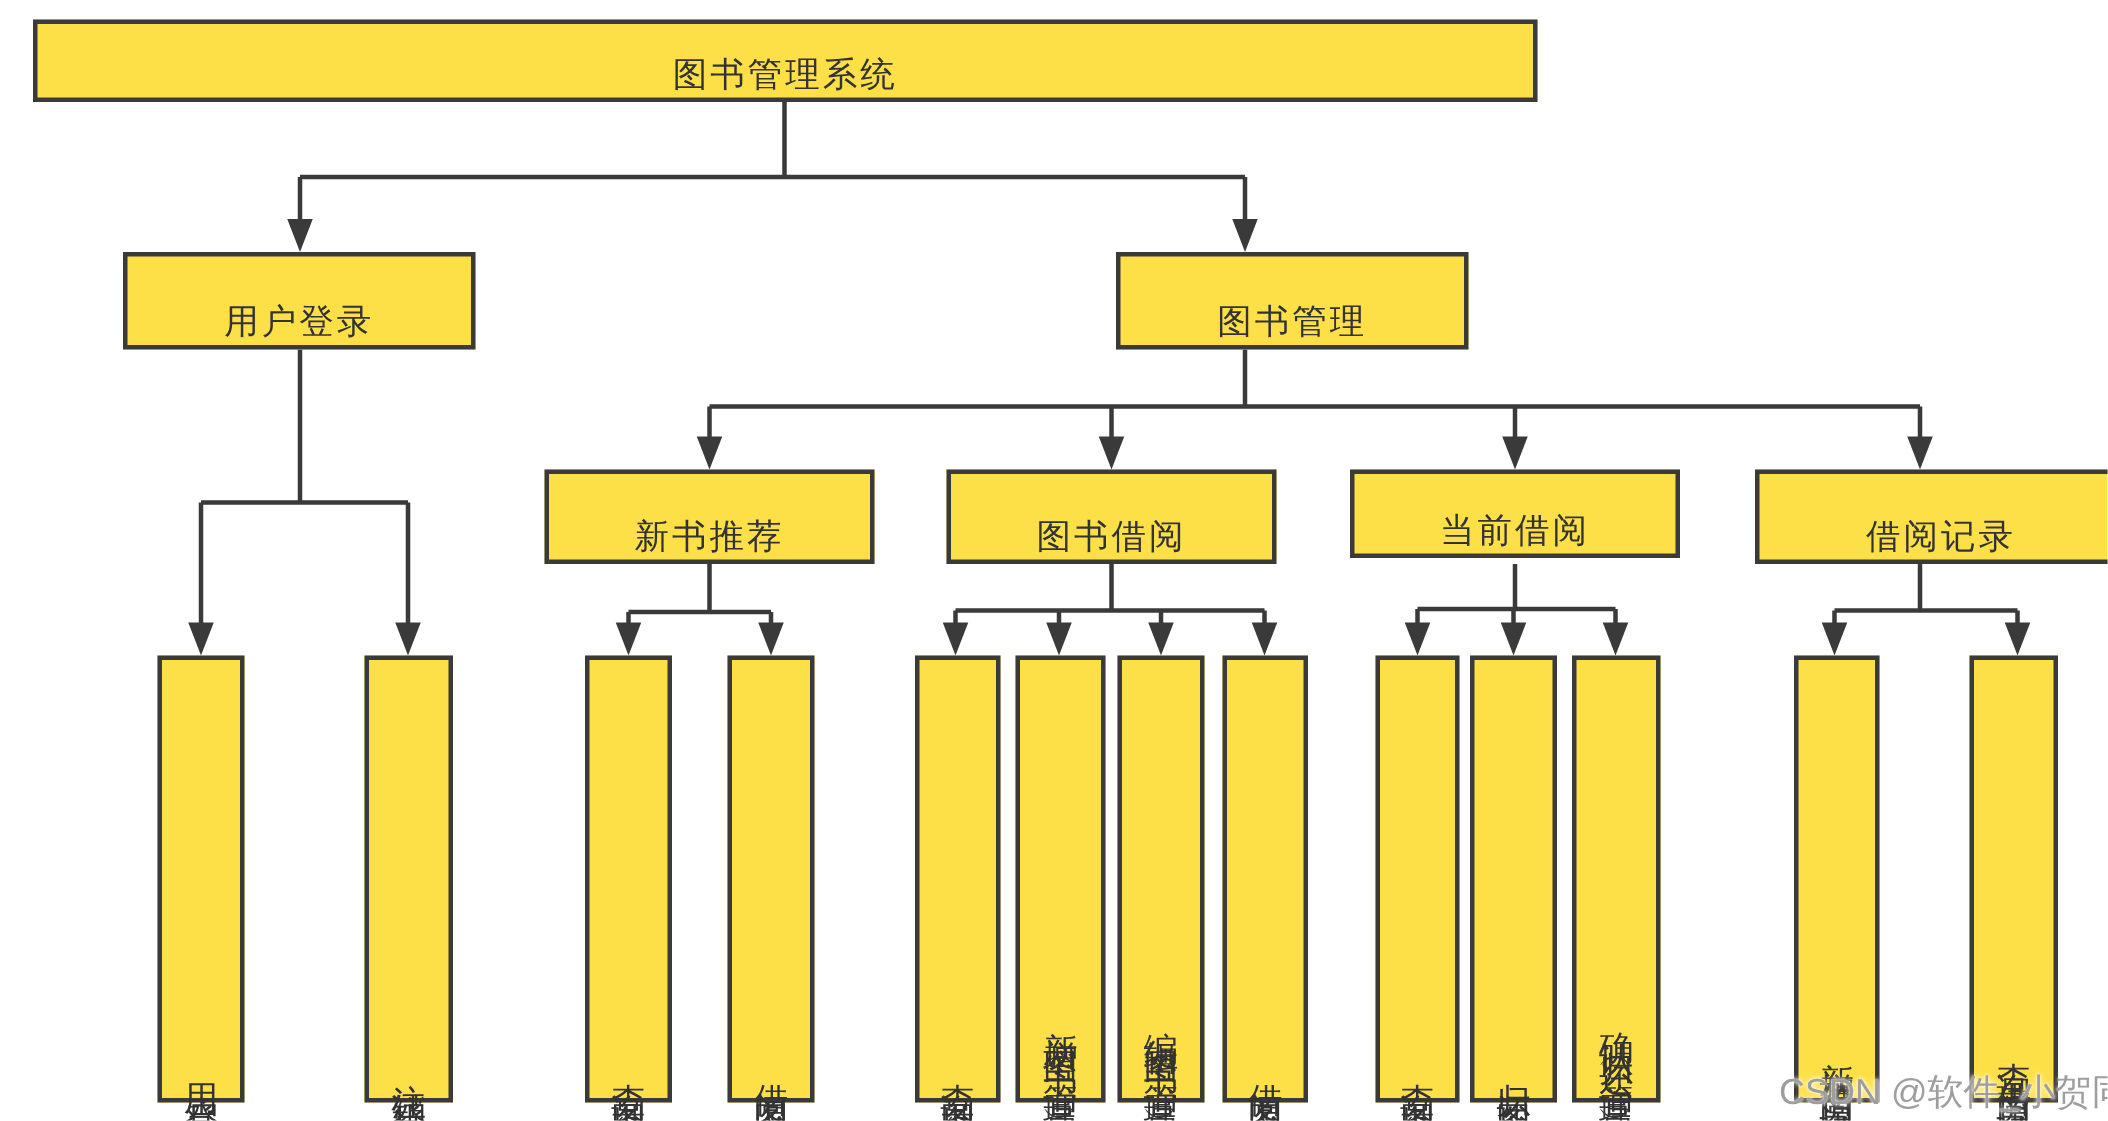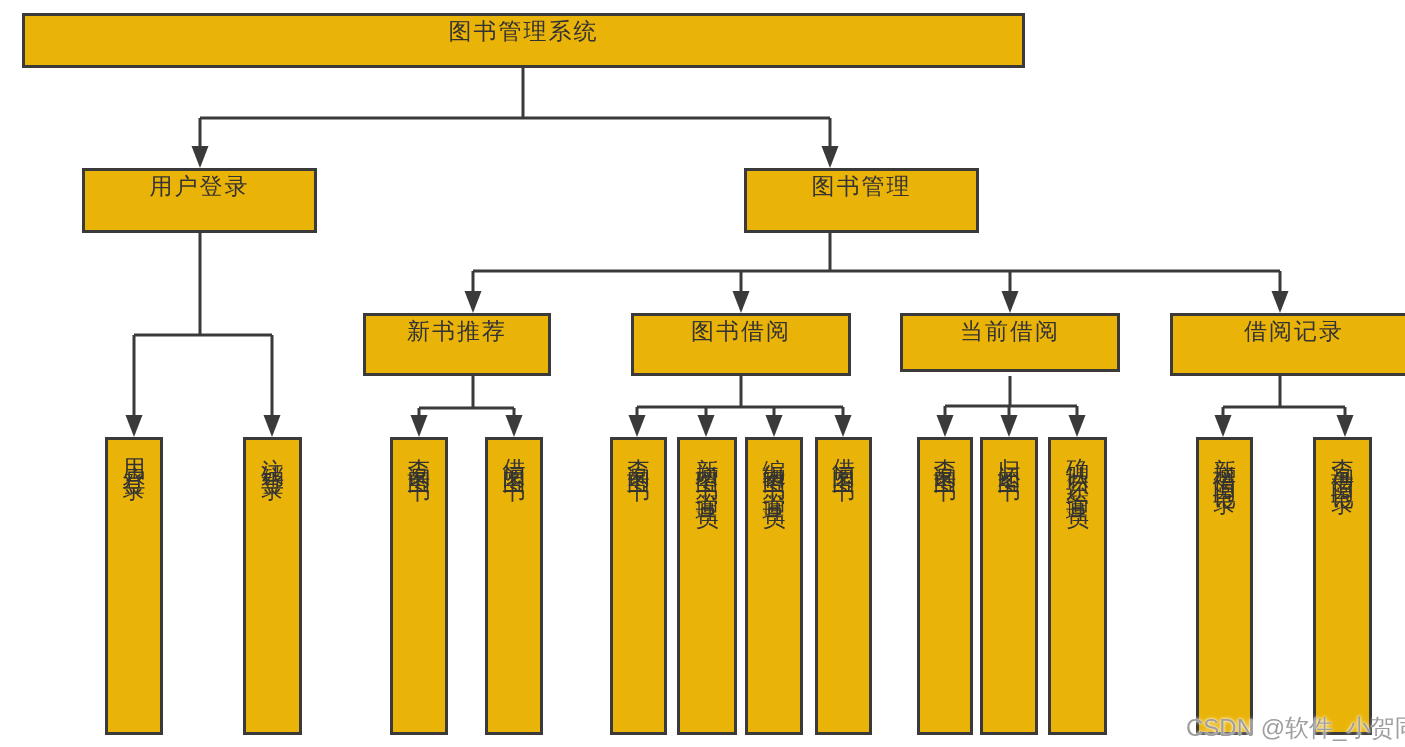--- a/index.html
+++ b/index.html
@@ -12,22 +12,22 @@
   body{
     width:1405px;height:747px;position:relative;overflow:hidden;
     background:var(--bg);
     font-family:"Liberation Sans","DejaVu Sans",sans-serif;
     color:var(--text);
   }
   #stage{position:absolute;inset:0;width:1405px;height:747px;}
   svg.wires{position:absolute;left:0;top:0;z-index:1;}
   .node{
     position:absolute;z-index:2;box-sizing:border-box;
-    background:#eab308;border:3px solid var(--line);
-    display:flex;align-items:flex-start;justify-content:center;
+    background:#fde047;border:3px solid var(--line);
+    display:flex;align-items:flex-end;justify-content:center;
   }
   .node.h span{
     font-size:23px;letter-spacing:2px;color:var(--text);white-space:nowrap;
   }
   .node.v{top:437px;height:298px;}
   .node.v span{
     writing-mode:vertical-rl;text-orientation:mixed;
     font-size:23px;letter-spacing:7px;color:var(--text);
     line-height:1;white-space:nowrap;
   }
@@ -86,21 +86,21 @@
     <span>图书管理系统</span>
   </div>
 
   <div class="node h" style="left:82px;top:168px;width:235px;height:65px">
     <span>用户登录</span>
   </div>
   <div class="node h" style="left:744px;top:168px;width:235px;height:65px">
     <span>图书管理</span>
   </div>
 
-  <div class="node h" style="left:363px;top:313px;width:188px;height:63px">
+  <div class="node h" style="left:363px;top:313px;width:220px;height:63px">
     <span>新书推荐</span>
   </div>
   <div class="node h" style="left:631px;top:313px;width:220px;height:63px">
     <span>图书借阅</span>
   </div>
   <div class="node h" style="left:900px;top:313px;width:220px;height:59px">
     <span>当前借阅</span>
   </div>
   <div class="node h" style="left:1170px;top:313px;width:248px;height:63px">
     <span>借阅记录</span>

